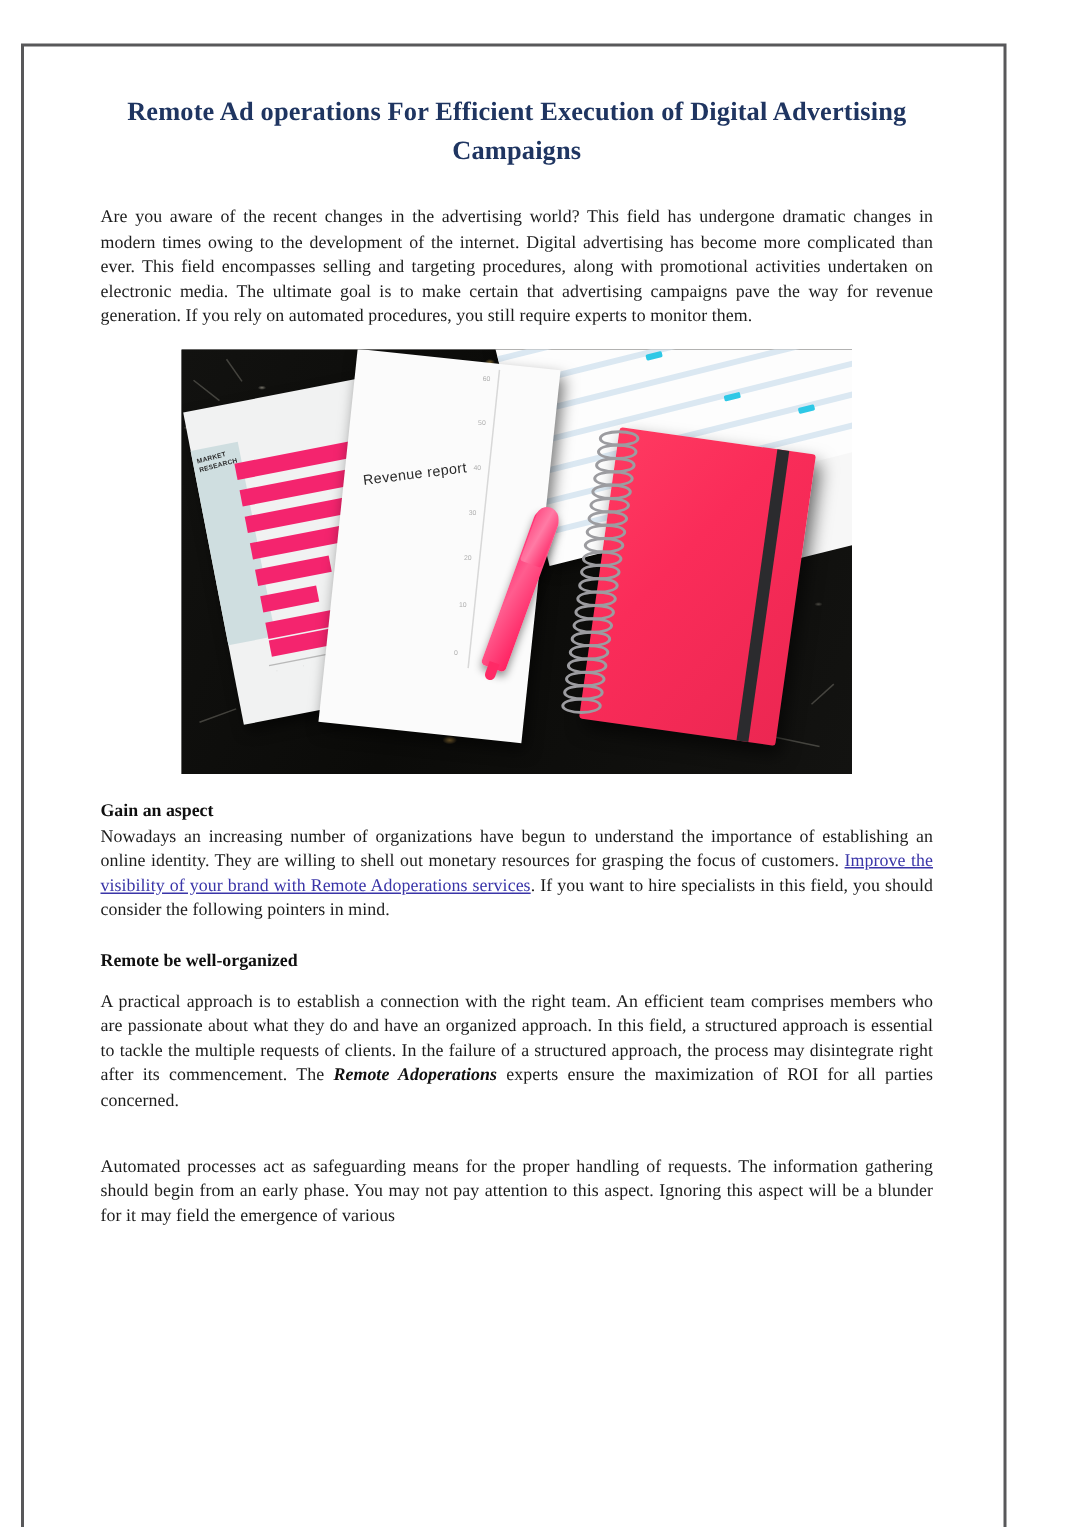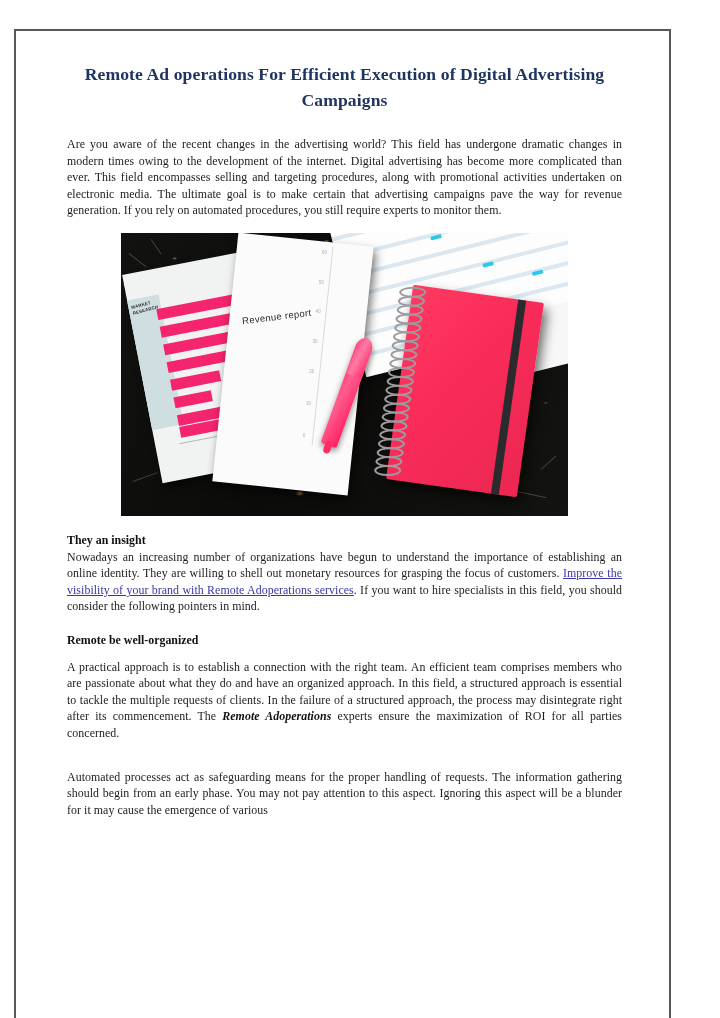--- a/index.html
+++ b/index.html
@@ -388,28 +388,28 @@
             <div class="coil" style="top:162px;"></div>
             <div class="coil" style="top:171px;"></div>
             <div class="coil" style="top:180px;"></div>
           </div>
         </div>
       </div>
     </div>
 
     <div class="spacer-16"></div>
 
-    <div class="sec-heading">They an insight</div>
+    <div class="sec-heading">Gain an aspect</div>
     <p class="para"><span>Nowadays an increasing number of organizations have begun to understand the importance of establishing an online identity. They are willing to shell out monetary resources for grasping the focus of customers. </span><a class="doc-link" href="#">Improve the visibility of your brand with Remote Adoperations services</a><span>. If you want to hire specialists in this field, you should consider the following pointers in mind.</span></p>
 
     <div class="spacer-17"></div>
 
     <div class="sec-heading">Remote be well-organized</div>
     <div class="spacer-10"></div>
     <p class="para"><span>A practical approach is to establish a connection with the right team. An efficient team comprises members who are passionate about what they do and have an organized approach. In this field, a structured approach is essential to tackle the multiple requests of clients. In the failure of a structured approach, the process may disintegrate right after its commencement. The </span><b class="inline-strong">Remote Adoperations</b><span> experts ensure the maximization of ROI for all parties concerned.</span></p>
 
     <div class="spacer-17"></div>
 
     <div class="spacer-10"></div>
-    <p class="para">Automated processes act as safeguarding means for the proper handling of requests. The information gathering should begin from an early phase. You may not pay attention to this aspect. Ignoring this aspect will be a blunder for it may cause the emergence of various</p>
+    <p class="para">Automated processes act as safeguarding means for the proper handling of requests. The information gathering should begin from an early phase. You may not pay attention to this aspect. Ignoring this aspect will be a blunder for it may field the emergence of various</p>
 
   </div>
 </div>
 
 </body></html>

